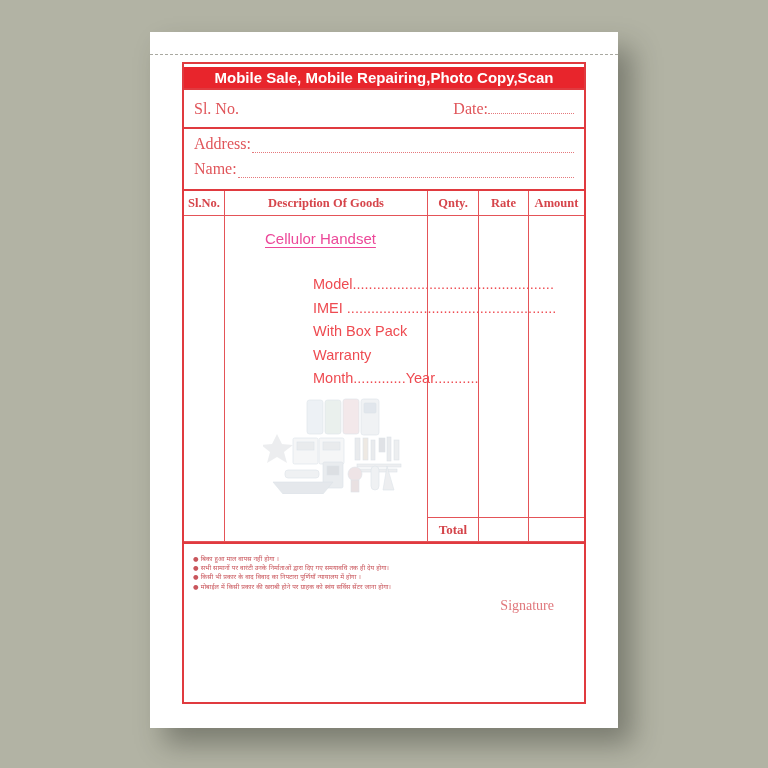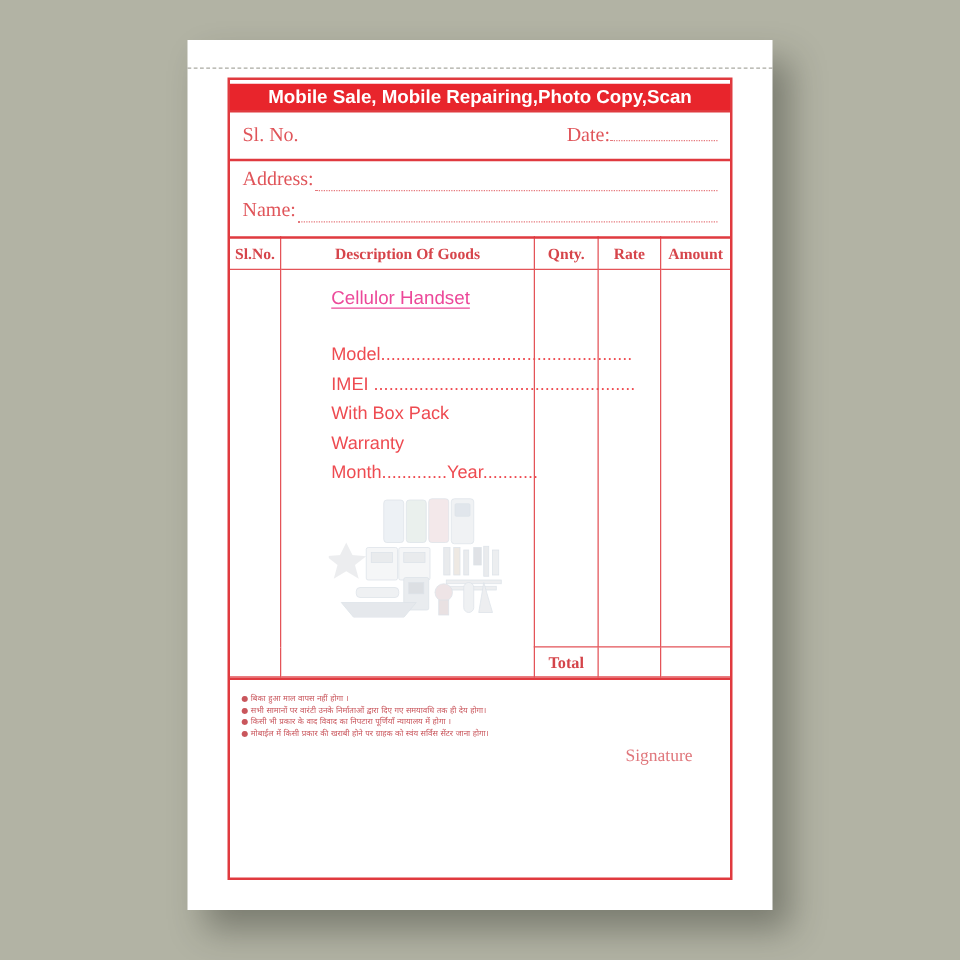--- a/index.html
+++ b/index.html
@@ -112,21 +112,21 @@
   .c-rate{width:49px;}
   .c-amt{width:55px;}
 
   .body-cell{height:278px;position:relative;}
   .desc-body{padding:14px 0 0 40px;position:relative;z-index:2;}
   .desc-title{
     color:#ec4899;font-size:15px;text-decoration:underline;
     text-underline-offset:3px;margin-bottom:26px;
   }
   .desc-line{
-    color:#ee4b51;font-size:14.5px;line-height:23.5px;white-space:nowrap;
+    color:#ee4b51;font-size:14.5px;line-height:23.5px;white-space:nowrap;margin-left:48px;
   }
 
   
   .collage{
     position:absolute;left:38px;top:178px;width:180px;height:100px;
     opacity:.30;z-index:1;pointer-events:none;
   }
 
   .total-cell{
     text-align:center;color:#d4444a;

